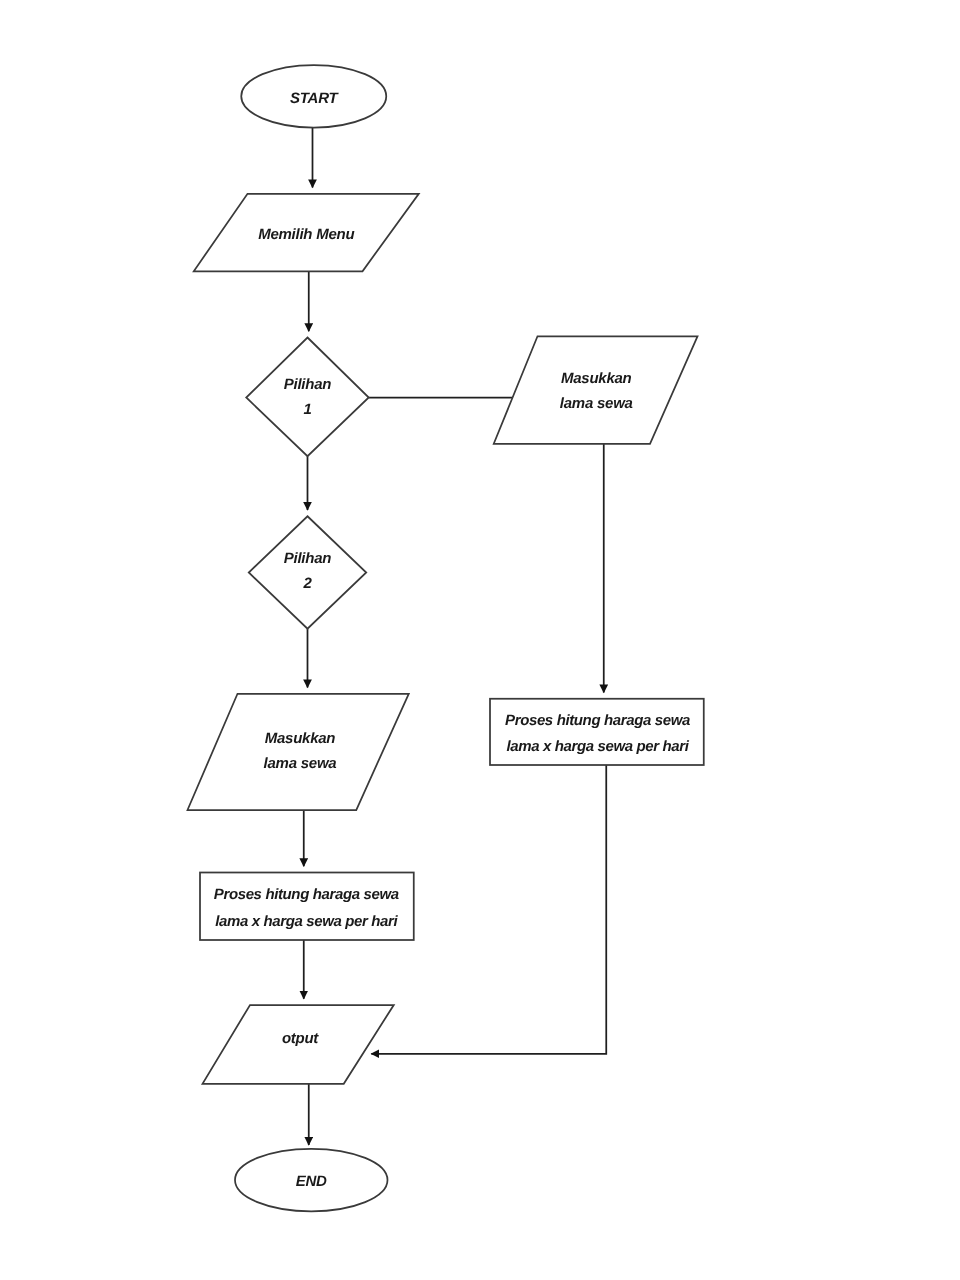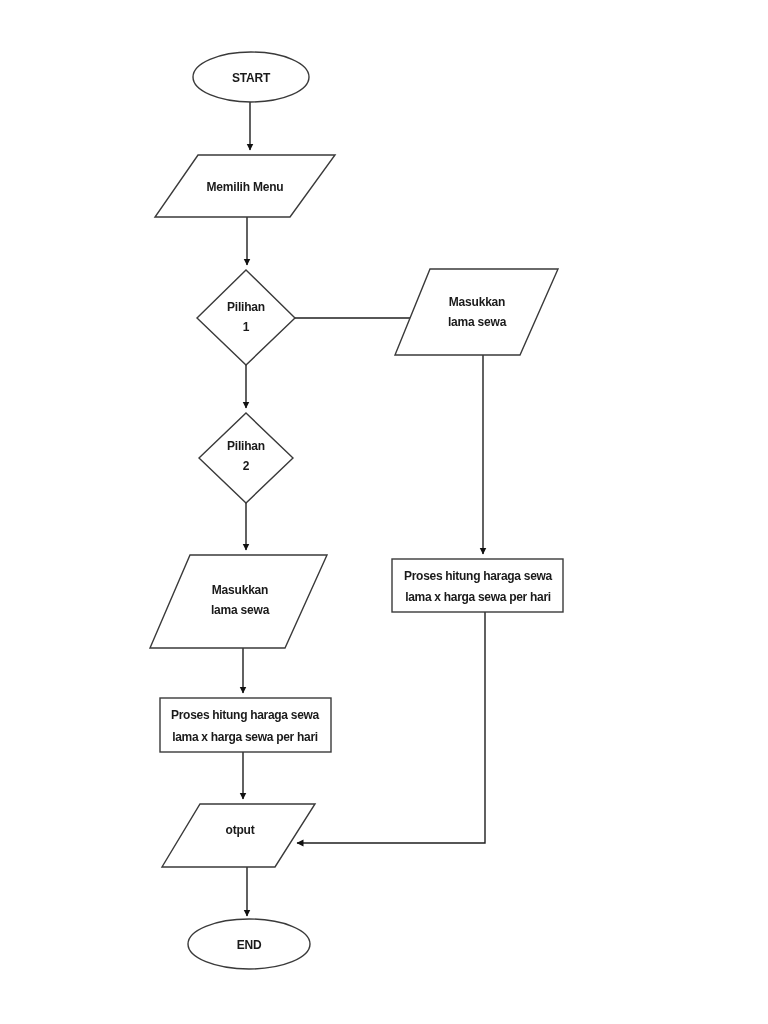--- a/index.html
+++ b/index.html
@@ -3,20 +3,21 @@
 <meta charset="utf-8">
 <style>
   html, body { margin: 0; padding: 0; background: #ffffff; }
   .page {
     position: relative;
     width: 768px;
     height: 987px;
     background: #ffffff;
     overflow: hidden;
     font-family: "Liberation Sans", sans-serif;
+    font-style: italic;
   }
   svg { display: block; }
   .shape {
     fill: #ffffff;
     stroke: #3a3a3a;
     stroke-width: 1.4;
   }
   .conn {
     fill: none;
     stroke: #1f1f1f;

